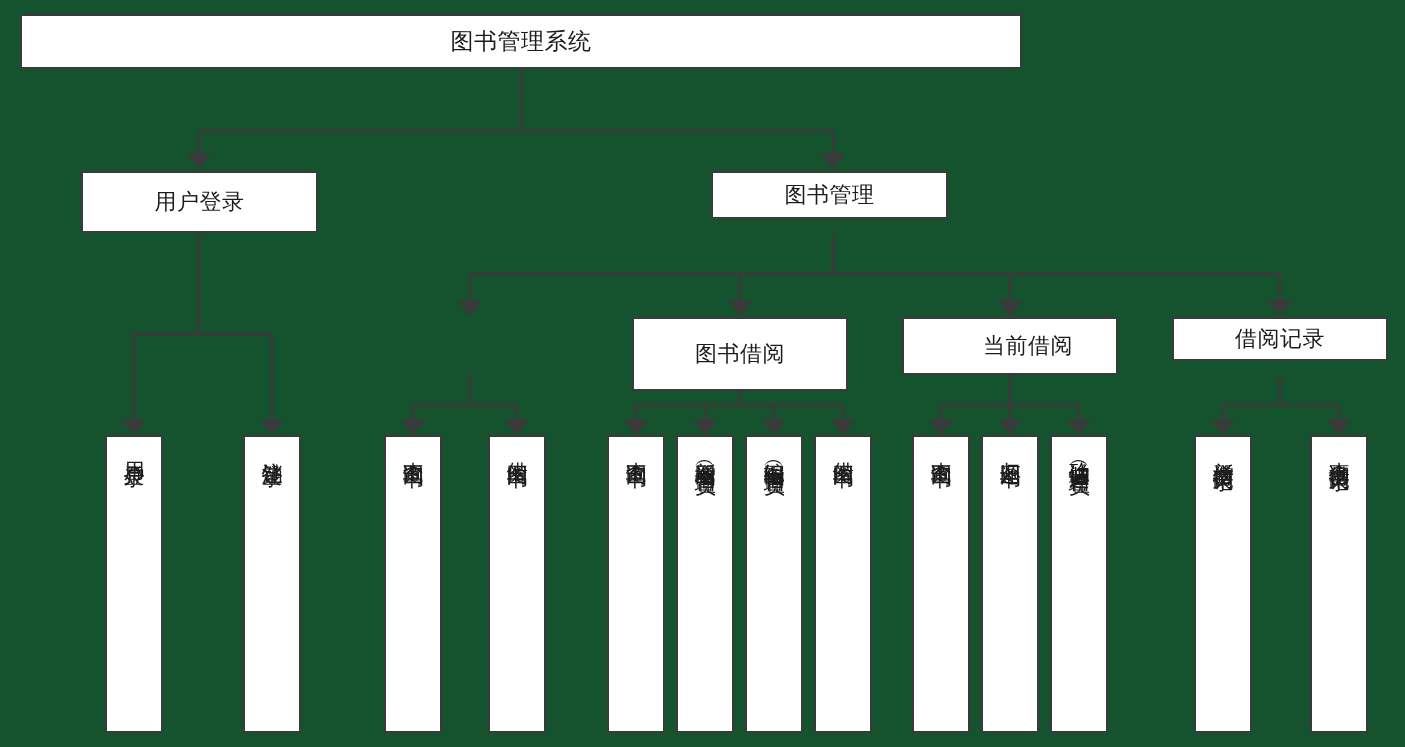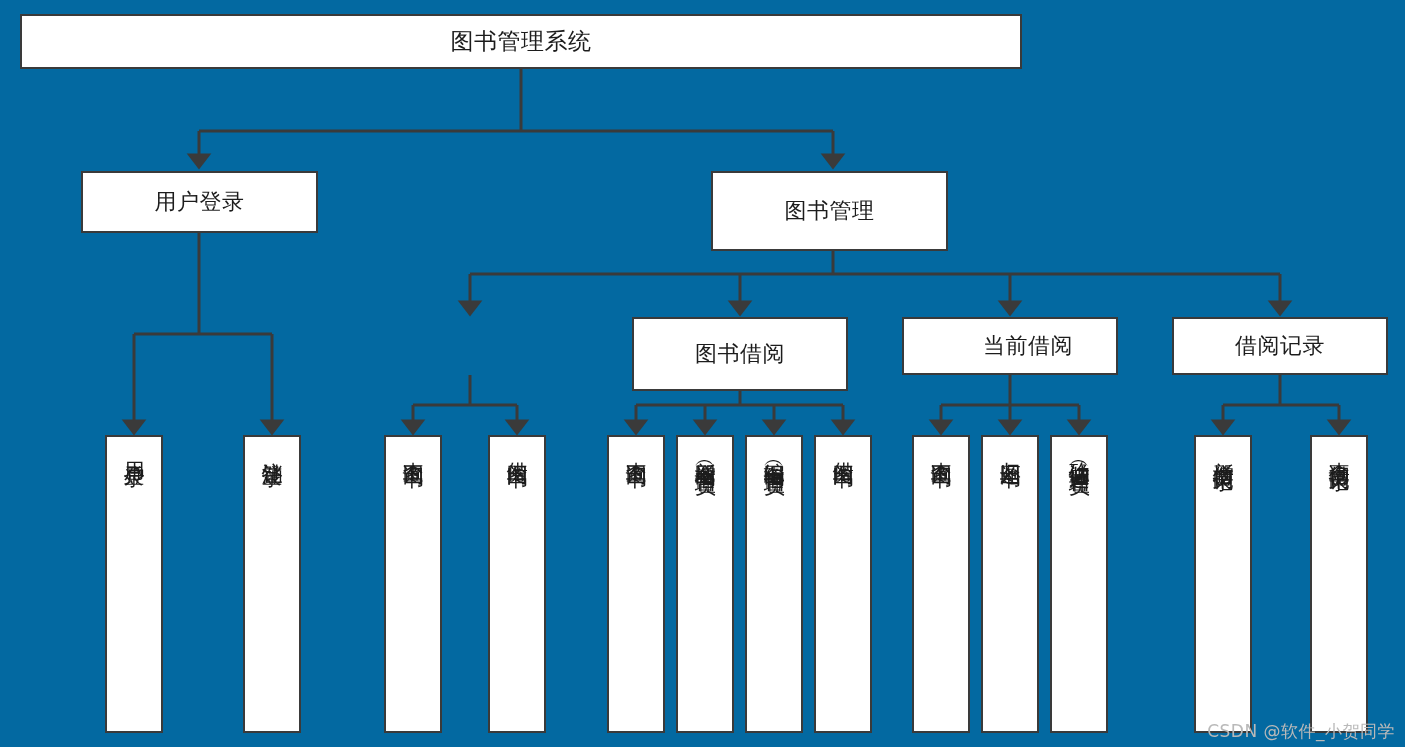--- a/index.html
+++ b/index.html
@@ -9,21 +9,21 @@
     background: #ffffff;
   }
   body {
     font-family: "DejaVu Sans", "Liberation Sans", sans-serif;
     -webkit-font-smoothing: antialiased;
   }
   #diagram-root {
     position: relative;
     width: 1405px;
     height: 747px;
-    background: #0369a1;
+    background: #14532d;
     overflow: hidden;
   }
   #edge-layer {
     position: absolute;
     left: 0;
     top: 0;
     width: 1405px;
     height: 747px;
     pointer-events: none;
   }
@@ -132,34 +132,34 @@
   </svg>
 
   <div class="node horiz root" style="left:20px; top:14px; width:1002px; height:55px;">
     <span class="node-label">图书管理系统</span>
   </div>
 
   <div class="node horiz" style="left:81px; top:171px; width:237px; height:62px;">
     <span class="node-label">用户登录</span>
   </div>
 
-  <div class="node horiz" style="left:711px; top:171px; width:237px; height:80px;">
+  <div class="node horiz" style="left:711px; top:171px; width:237px; height:48px;">
     <span class="node-label">图书管理</span>
   </div>
 
 
   <div class="node horiz" style="left:632px; top:317px; width:216px; height:74px;align-items:center;">
     <span class="node-label">图书借阅</span>
   </div>
 
   <div class="node horiz" style="left:902px; top:317px; width:216px; height:58px;padding-left:36px;">
     <span class="node-label">当前借阅</span>
   </div>
 
-  <div class="node horiz" style="left:1172px; top:317px; width:216px; height:58px;">
+  <div class="node horiz" style="left:1172px; top:317px; width:216px; height:44px;">
     <span class="node-label">借阅记录</span>
   </div>
 
   <div class="node vert" style="left:105px; top:435px; width:58px; height:298px;">
     <span class="node-label">用户登录</span>
   </div>
 
   <div class="node vert" style="left:243px; top:435px; width:58px; height:298px;">
     <span class="node-label">注销登录</span>
   </div>
@@ -201,15 +201,14 @@
   </div>
 
   <div class="node vert" style="left:1194px; top:435px; width:58px; height:298px;">
     <span class="node-label">新增借阅记录</span>
   </div>
 
   <div class="node vert" style="left:1310px; top:435px; width:58px; height:298px;">
     <span class="node-label">查询借阅记录</span>
   </div>
 
-  <div id="watermark">CSDN @软件_小贺同学</div>
 
 </div>
 
 </body></html>

